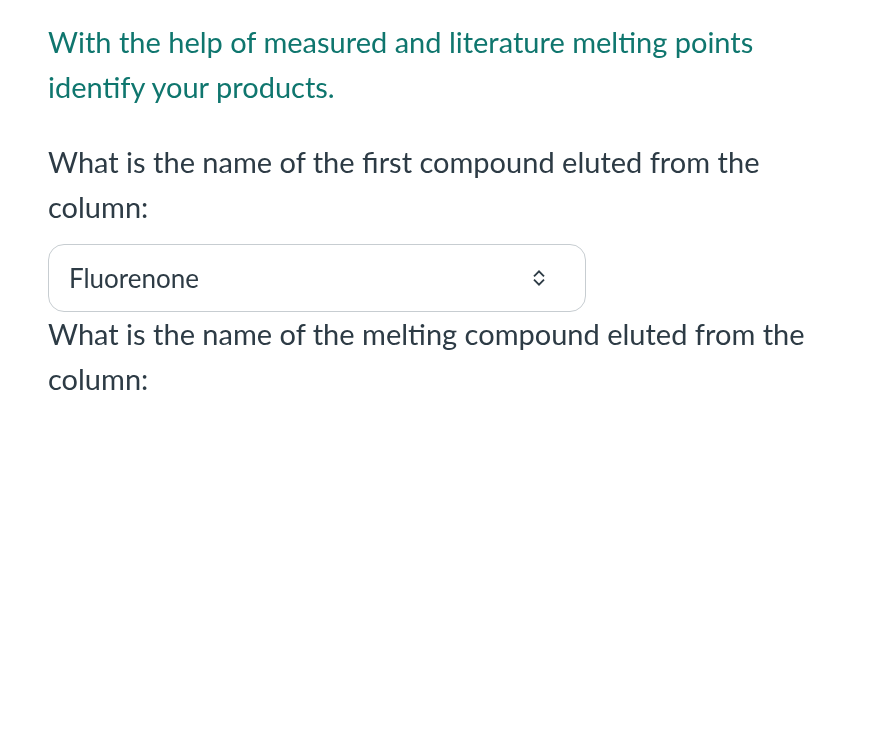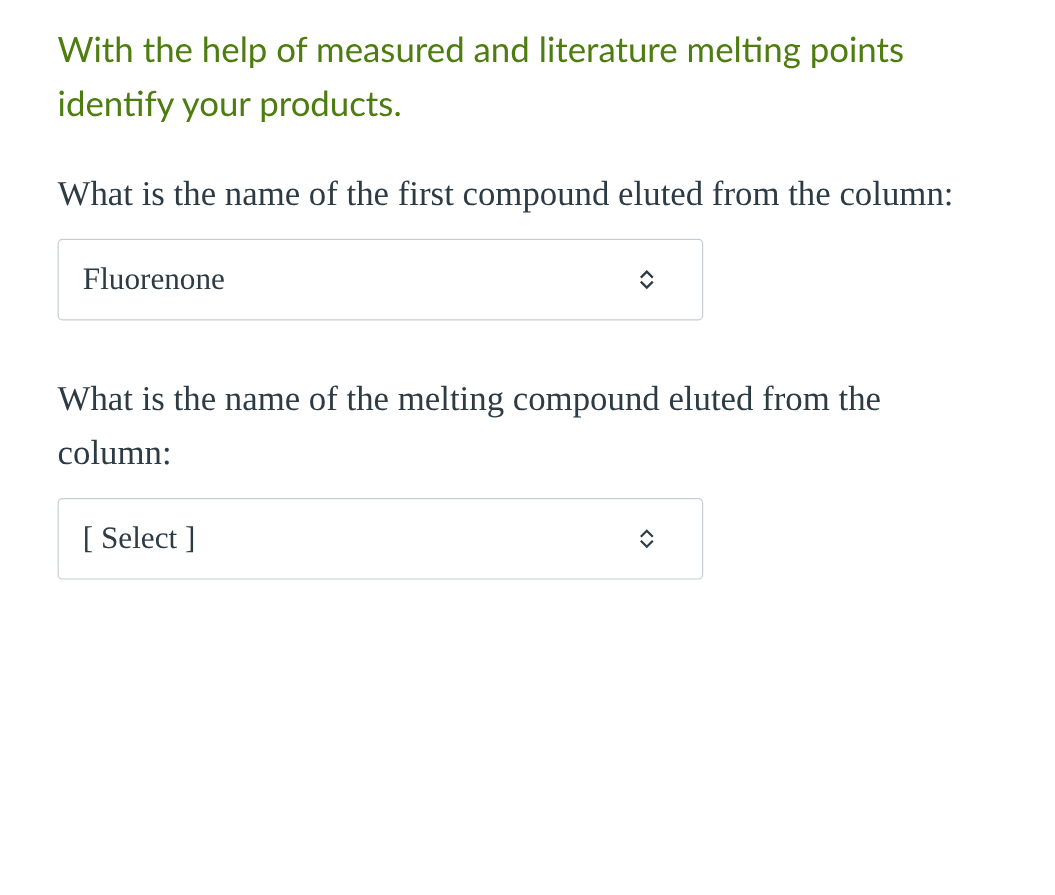--- a/index.html
+++ b/index.html
@@ -12,40 +12,38 @@
       background: #ffffff;
       width: 879px;
       height: 746px;
       padding: 20px 48px 40px 48px;
       color: #2d3b45;
     }
     .instruction {
       font-size: 29px;
       line-height: 1.55;
       font-weight: 400;
-      color: #4d7c0f;
+      color: #0f766e;
       margin-bottom: 30px;
     }
     .question-block {
-      margin-bottom: 44px;
-      font-family: Liberation Serif, serif;
     }
     .question-label {
       font-size: 29px;
       line-height: 1.55;
       font-weight: 400;
       color: #2d3b45;
       margin-bottom: 14px;
     }
     .select-wrapper {
       position: relative;
       width: 538px;
       height: 68px;
       border: 1px solid #c7cdd1;
-      border-radius: 4px;
+      border-radius: 16px;
       background: #ffffff;
       display: flex;
       align-items: center;
       padding: 0 20px;
       cursor: pointer;
     }
     .select-value {
       font-size: 26px;
       color: #2d3b45;
       flex: 1;
@@ -81,22 +79,13 @@
       <svg viewBox="0 0 24 24">
           <polyline points="6,10 12,4 18,10"></polyline>
           <polyline points="6,14 12,20 18,14"></polyline>
         </svg>
     </span>
   </div>
 </div>
 
 <div class="question-block">
   <p class="question-label">What is the name of the melting compound eluted from the column:</p>
-  <div class="select-wrapper">
-    <span class="select-value">[ Select ]</span>
-    <span class="select-icon">
-      <svg viewBox="0 0 24 24">
-          <polyline points="6,10 12,4 18,10"></polyline>
-          <polyline points="6,14 12,20 18,14"></polyline>
-        </svg>
-    </span>
-  </div>
 </div>
 
 </body></html>

